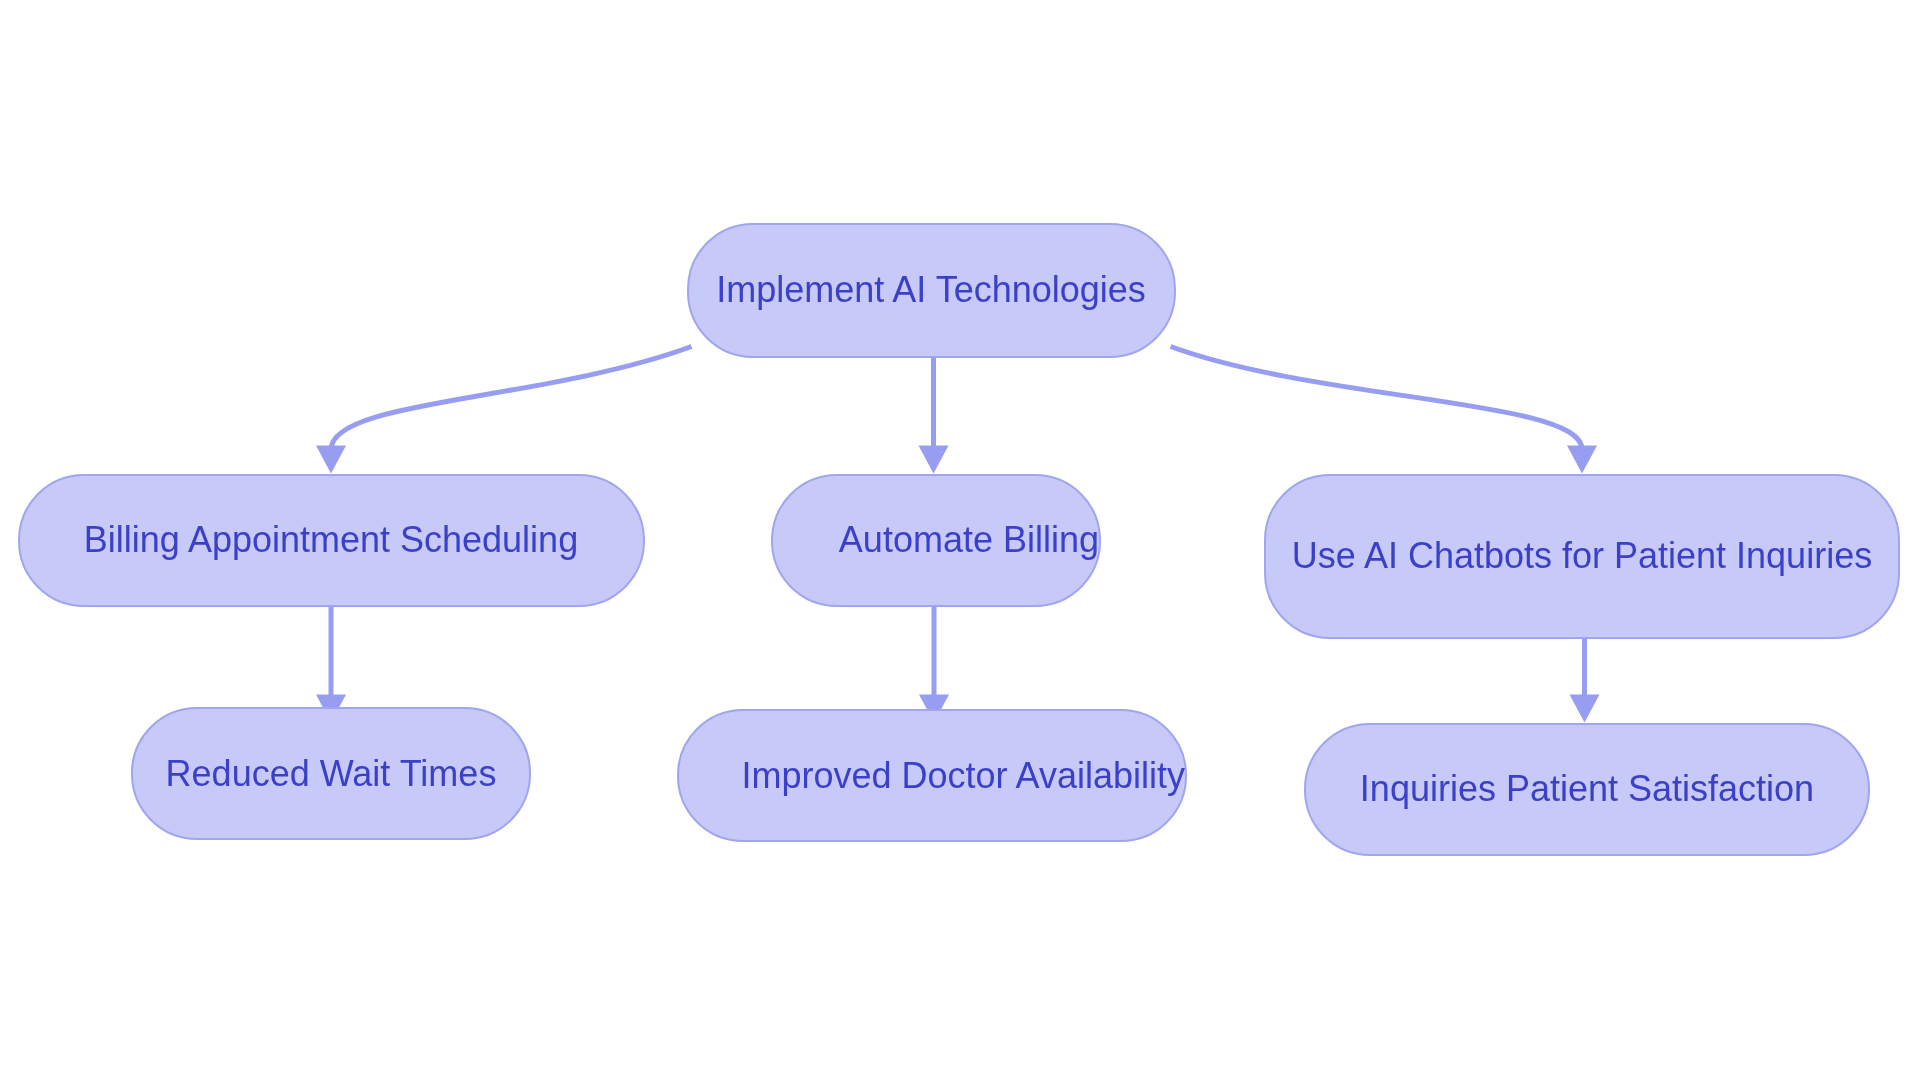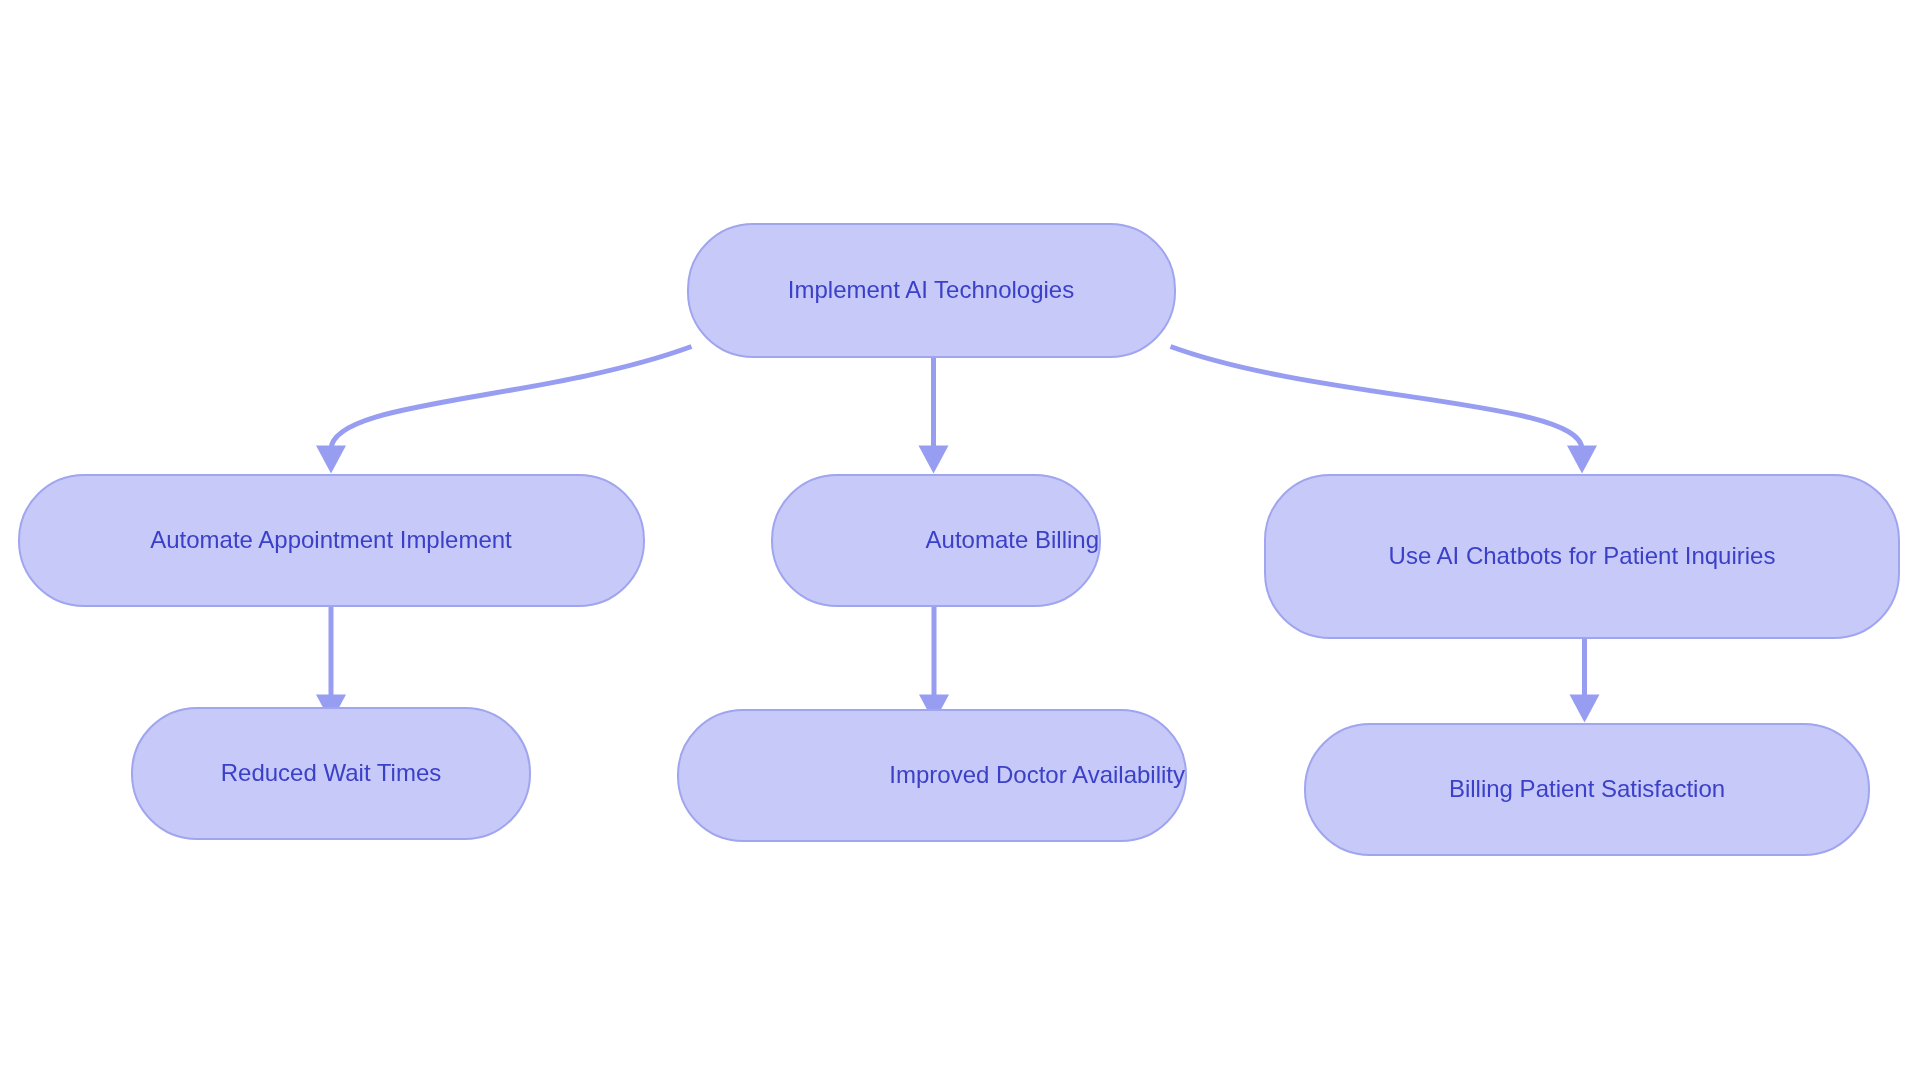--- a/index.html
+++ b/index.html
@@ -30,21 +30,21 @@
   .flow-node{
     position:absolute;
     background:var(--node-fill);
     border:2px solid var(--node-border);
     border-radius:66px;
     display:flex;align-items:center;justify-content:center;
     text-align:center;
   }
   .flow-node .node-label{
     color:var(--text-color);
-    font-size:24px;
+    font-size:36px;
     line-height:1.2;
     white-space:nowrap;
   }
 </style>
 </head>
 <body>
 
 <div class="canvas">
   <svg id="edge-layer" viewBox="0 0 1920 1083" xmlns="http://www.w3.org/2000/svg">
       <path d="M 691.5 346.5 C 541.5 401.5, 331 399.5, 331 449.5"></path>
@@ -58,31 +58,31 @@
       <path d="M 934 605.5 L 934 698.5"></path>
       <polygon points="919,694.5 949,694.5 934,722.5"></polygon>
       <path d="M 1584.5 605.5 L 1584.5 698.5"></path>
       <polygon points="1569.5,694.5 1599.5,694.5 1584.5,722.5"></polygon>
     </svg>
   <div id="node-layer">
       <div class="flow-node" style="left: 686.5px; top: 222.5px; width: 489px; height: 135px;">
         <span class="node-label">Implement AI Technologies</span>
       </div>
       <div class="flow-node" style="left: 17.5px; top: 473.5px; width: 627px; height: 133px;">
-        <span class="node-label">Automate Appointment Implement</span>
+        <span class="node-label">Billing Appointment Scheduling</span>
       </div>
       <div class="flow-node" style="left: 771px; top: 473.5px; width: 330px; height: 133px; justify-content: flex-end;">
         <span class="node-label">Automate Billing</span>
       </div>
       <div class="flow-node" style="left: 1264px; top: 473.5px; width: 636px; height: 165px;">
         <span class="node-label">Use AI Chatbots for Patient Inquiries</span>
       </div>
       <div class="flow-node" style="left: 131px; top: 707px; width: 400px; height: 133px;">
         <span class="node-label">Reduced Wait Times</span>
       </div>
       <div class="flow-node" style="left: 677px; top: 709px; width: 510px; height: 133px; justify-content: flex-end;">
         <span class="node-label">Improved Doctor Availability</span>
       </div>
       <div class="flow-node" style="left: 1304px; top: 722.5px; width: 566px; height: 133px;">
-        <span class="node-label">Billing Patient Satisfaction</span>
+        <span class="node-label">Inquiries Patient Satisfaction</span>
       </div>
     </div>
 </div>
 
 </body></html>

